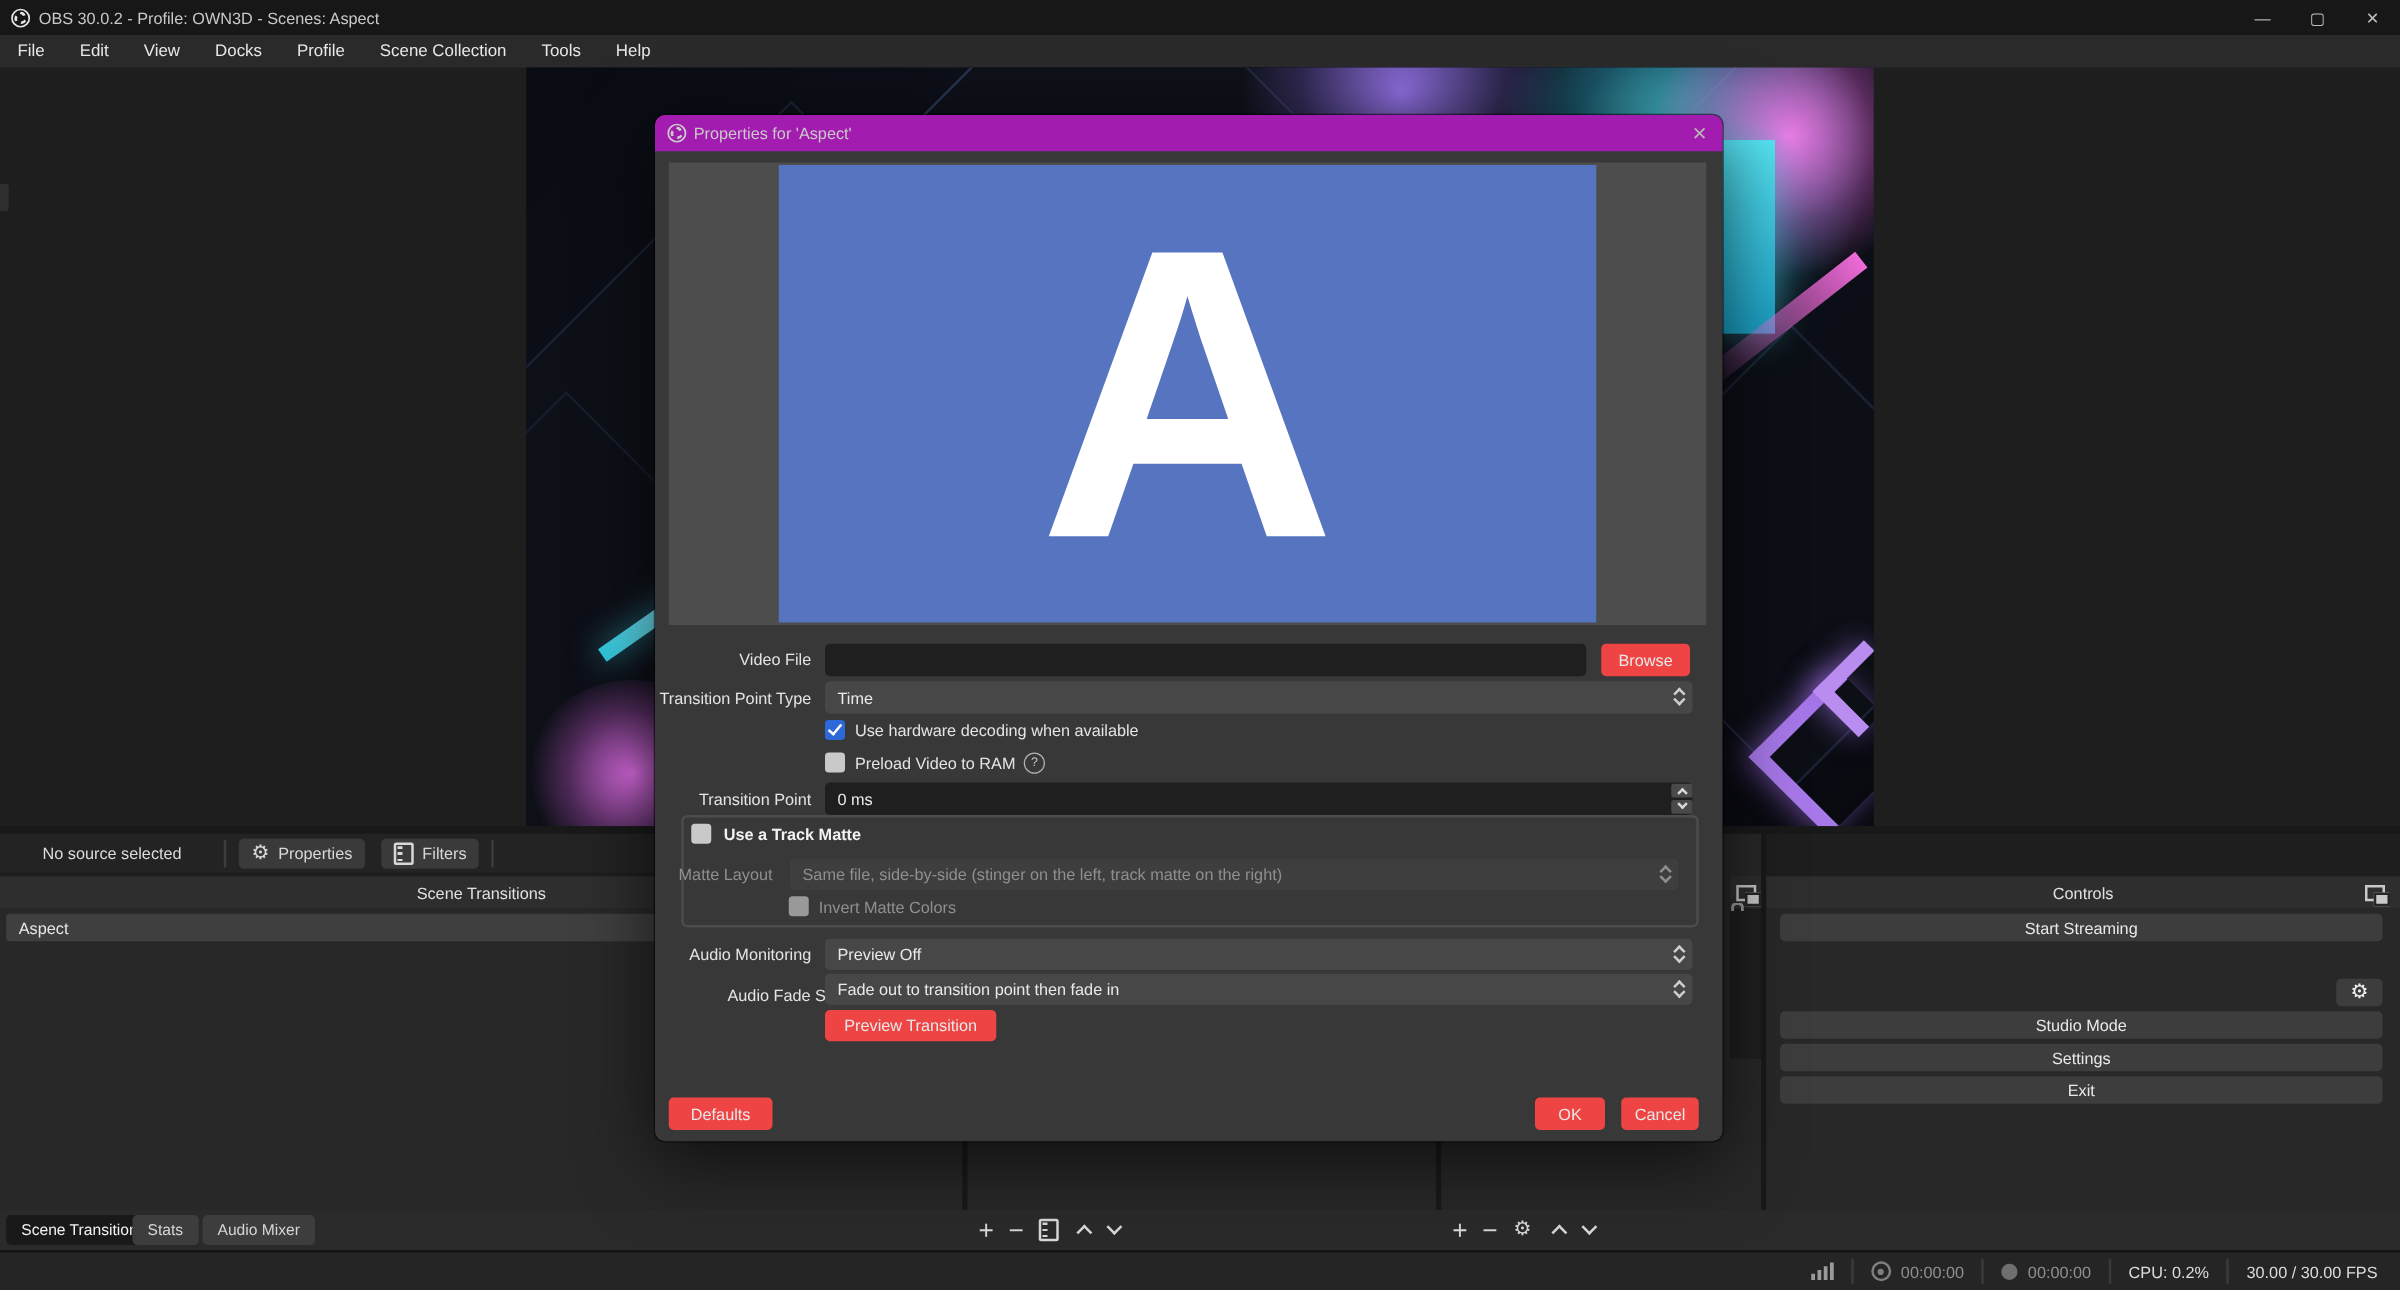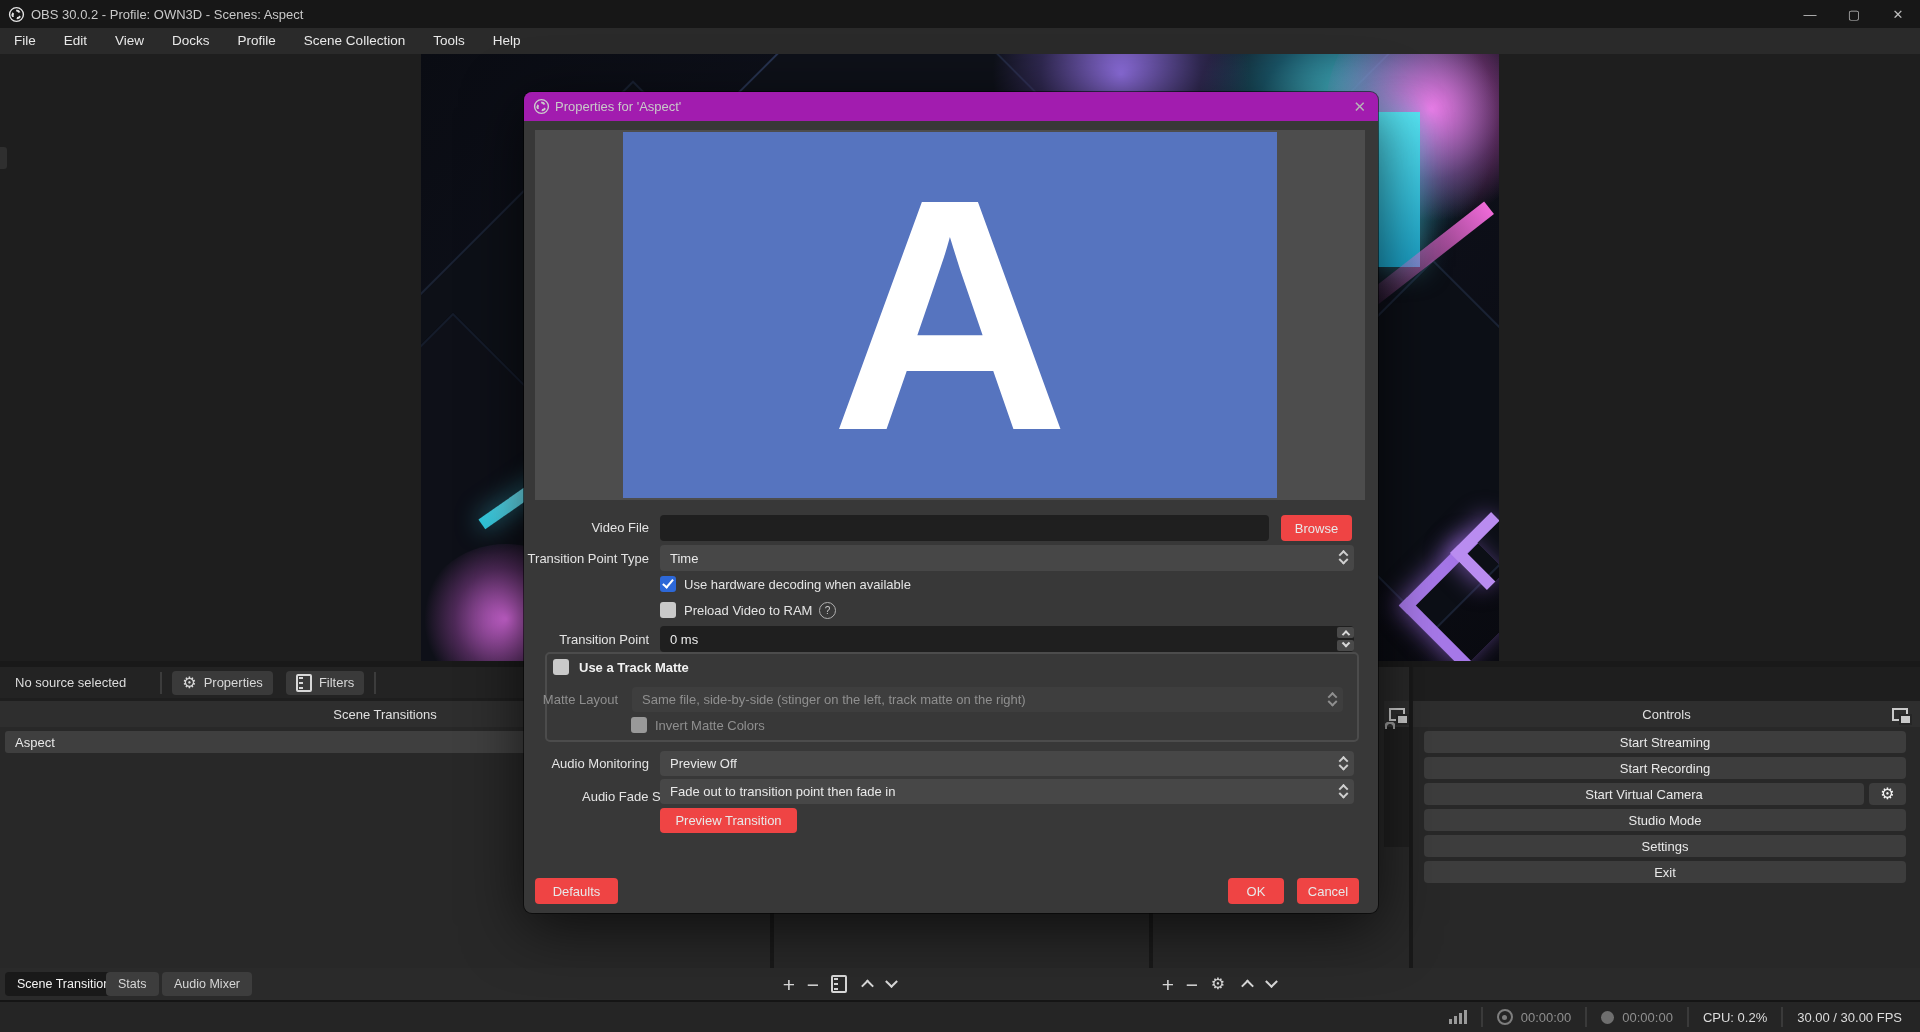--- a/index.html
+++ b/index.html
@@ -15,21 +15,21 @@
   .menubar{left:0;top:28px;width:1920px;height:26px;background:#2a2a2a;display:flex;align-items:center;}
   .menu-item{padding:0 14px;font-size:13.5px;color:#e8e8e8;line-height:26px;}
   
   .canvas{left:421px;top:54px;width:1078px;height:607px;background:linear-gradient(135deg,#0a0c13 0%,#10131f 45%,#090a10 100%);overflow:hidden;}
   .cube{position:absolute;transform:rotate(45deg);}
   .glow{position:absolute;border-radius:50%;}
   .zig{position:absolute;border-left:12px solid #a678e8;border-bottom:12px solid #a678e8;transform:rotate(45deg);box-shadow:-4px 4px 22px rgba(160,110,230,.55);}
   
   .dock-header{background:#2e2e2e;color:#e0e0e0;font-size:13px;display:flex;align-items:center;justify-content:center;}
   .dock-body{background:#282828;}
-  .src-toolbar{left:0;top:667px;width:770px;height:31px;background:#232323;display:flex;align-items:center;}
+  .src-toolbar{left:0;top:667px;width:770px;height:31px;background:#232323;display:flex;align-items:center;padding-left:19px;}
   .tool-btn{height:24px;background:#3a3a3a;border-radius:4px;display:flex;align-items:center;gap:7px;padding:0 10px;color:#d8d8d8;font-size:13px;}
   .vsep{width:2px;height:22px;background:#3c3c3c;margin:0 10px;}
   .gear{font-size:16px;line-height:1;color:#d8d8d8;}
   .filters-icon{width:12px;height:14px;border:2px solid #d8d8d8;border-radius:2px;position:relative;}
   .filters-icon::before{content:'';position:absolute;left:1px;top:1px;bottom:1px;width:4px;
       background:repeating-linear-gradient(to bottom,#d8d8d8 0 2px,transparent 2px 5px);}
   .list-item{background:#3f3f3f;border-radius:3px;color:#e8e8e8;font-size:13px;display:flex;align-items:center;padding-left:10px;}
   .popout-icon{position:relative;width:12px;height:9px;border:2px solid #c9c9c9;background:transparent;}
   .popout-icon::after{content:'';position:absolute;right:-6px;bottom:-6px;width:9px;height:7px;background:#c9c9c9;border:2px solid #262626;}
   .lock{width:12px;height:9px;background:#9c9c9c;border-radius:2px;position:relative;margin:9px auto 0;}
@@ -185,26 +185,20 @@
   <div class="abs divider-v" style="left:1409px;top:667px;width:4px;height:301px;"></div>
 
   <div class="abs dock-header" style="left:1413px;top:701px;width:507px;height:26px;">
     <span>Controls</span>
     <span class="popout-icon" style="position:absolute;right:12px;"></span>
   </div>
   <div class="abs dock-body" style="left:1413px;top:727px;width:507px;height:241px;"></div>
   <div class="ctl-btn" style="left:1424px;top:731px;width:482px;height:22px;">
     <span>Start Streaming</span>
   </div>
-  <div class="ctl-btn" style="left:1424px;top:757px;width:482px;height:22px;">
-    <span>Start Recording</span>
-  </div>
-  <div class="ctl-btn" style="left:1424px;top:783px;width:440px;height:22px;">
-    <span>Start Virtual Camera</span>
-  </div>
   <div class="ctl-btn" style="left:1869px;top:783px;width:37px;height:22px;">
     <span class="gear" style="color:#f2f2f2;">⚙</span>
   </div>
   <div class="ctl-btn" style="left:1424px;top:809px;width:482px;height:22px;">
     <span>Studio Mode</span>
   </div>
   <div class="ctl-btn" style="left:1424px;top:861px;width:482px;height:22px;">
     <span>Exit</span>
   </div>
   <div class="ctl-btn" style="left:1424px;top:835px;width:482px;height:22px;">

